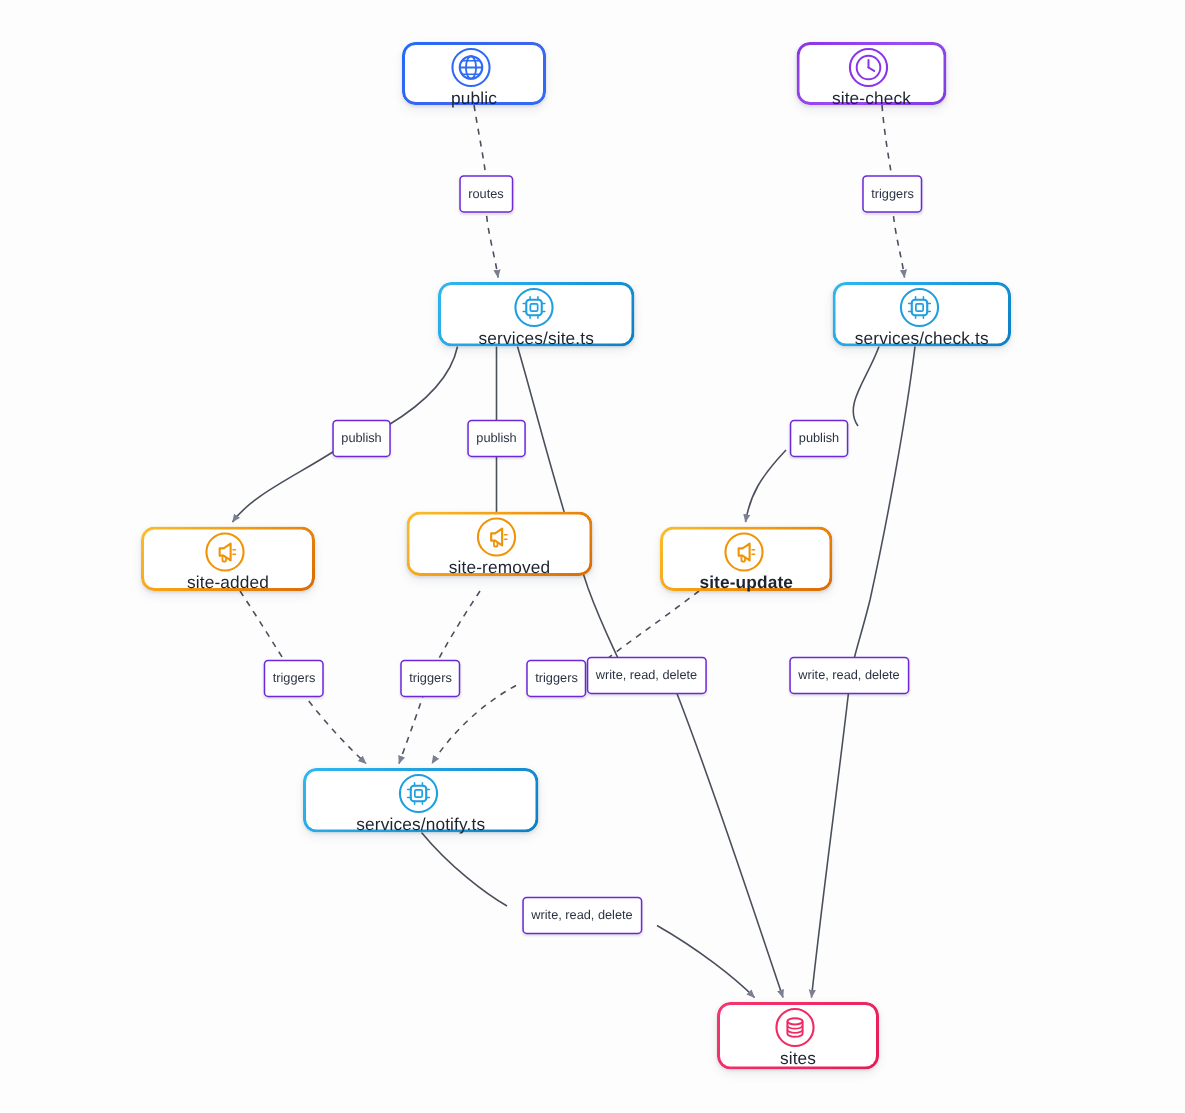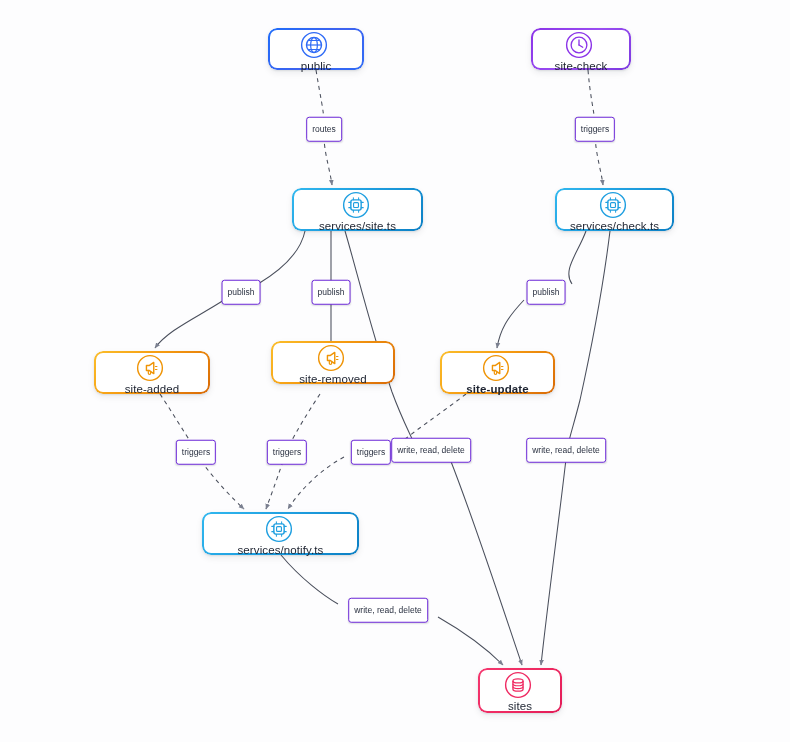--- a/index.html
+++ b/index.html
@@ -246,21 +246,21 @@
           <line x1="8.3" y1="13.2" x2="10.5" y2="13.2"></line>
           <line x1="8.3" y1="18.8" x2="10.5" y2="18.8"></line>
           <line x1="21.5" y1="13.2" x2="23.7" y2="13.2"></line>
           <line x1="21.5" y1="18.8" x2="23.7" y2="18.8"></line>
         </g>
       </svg>
       <span class="label">services/notify.ts</span>
     </div>
   </div>
 
-  <div class="node grad g-pink" style="left:478px;top:668px;width:84px;height:45px;">
+  <div class="node grad g-pink" style="left:478px;top:668px;width:108px;height:45px;">
     <div class="node-inner">
       <svg class="ico" viewBox="0 0 32 32">
         <circle cx="16" cy="16" r="13.2" fill="none" stroke="#ef2a62" stroke-width="1.5"></circle>
         <ellipse cx="16" cy="11.6" rx="5.4" ry="2.2" fill="none" stroke="#ef2a62" stroke-width="1.4"></ellipse>
         <path d="M10.6,11.6 L10.6,20.4 C10.6,21.6 13.0,22.6 16,22.6 C19.0,22.6 21.4,21.6 21.4,20.4 L21.4,11.6" fill="none" stroke="#ef2a62" stroke-width="1.4"></path>
         <path d="M10.6,14.6 C10.6,15.8 13.0,16.8 16,16.8 C19.0,16.8 21.4,15.8 21.4,14.6" fill="none" stroke="#ef2a62" stroke-width="1.25"></path>
         <path d="M10.6,17.6 C10.6,18.8 13.0,19.8 16,19.8 C19.0,19.8 21.4,18.8 21.4,17.6" fill="none" stroke="#ef2a62" stroke-width="1.25"></path>
       </svg>
       <span class="label">sites</span>
     </div>

